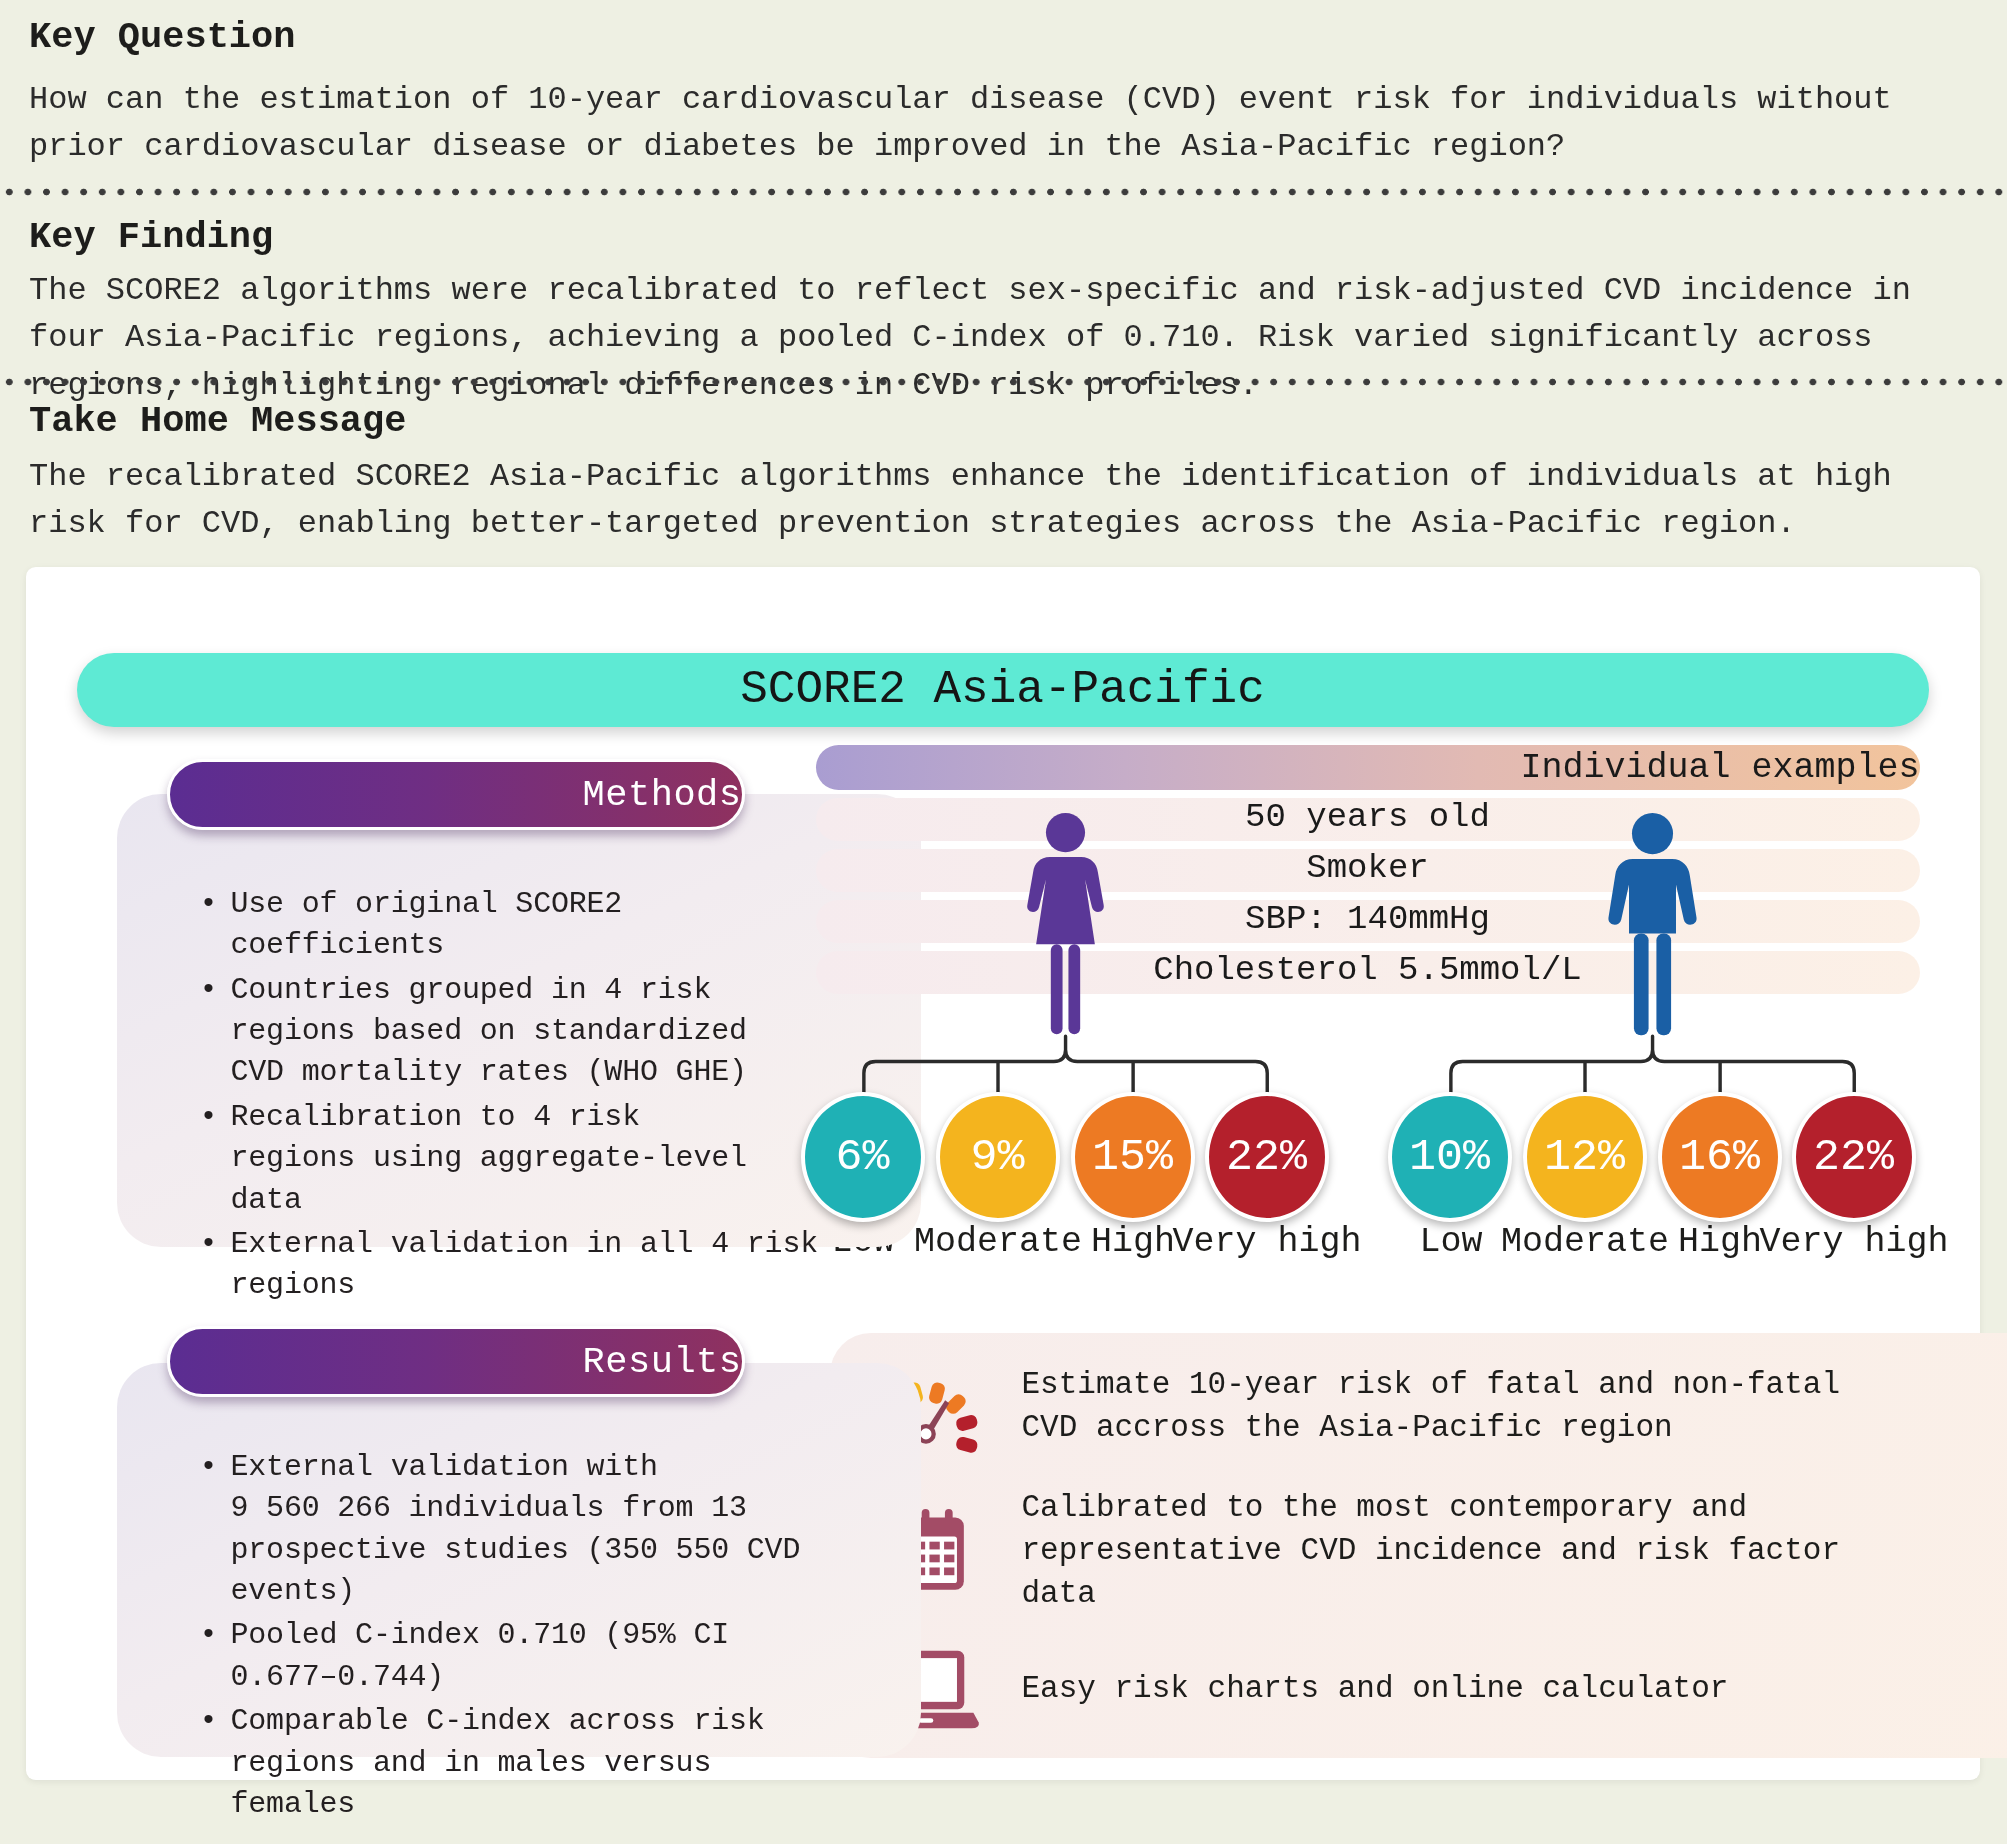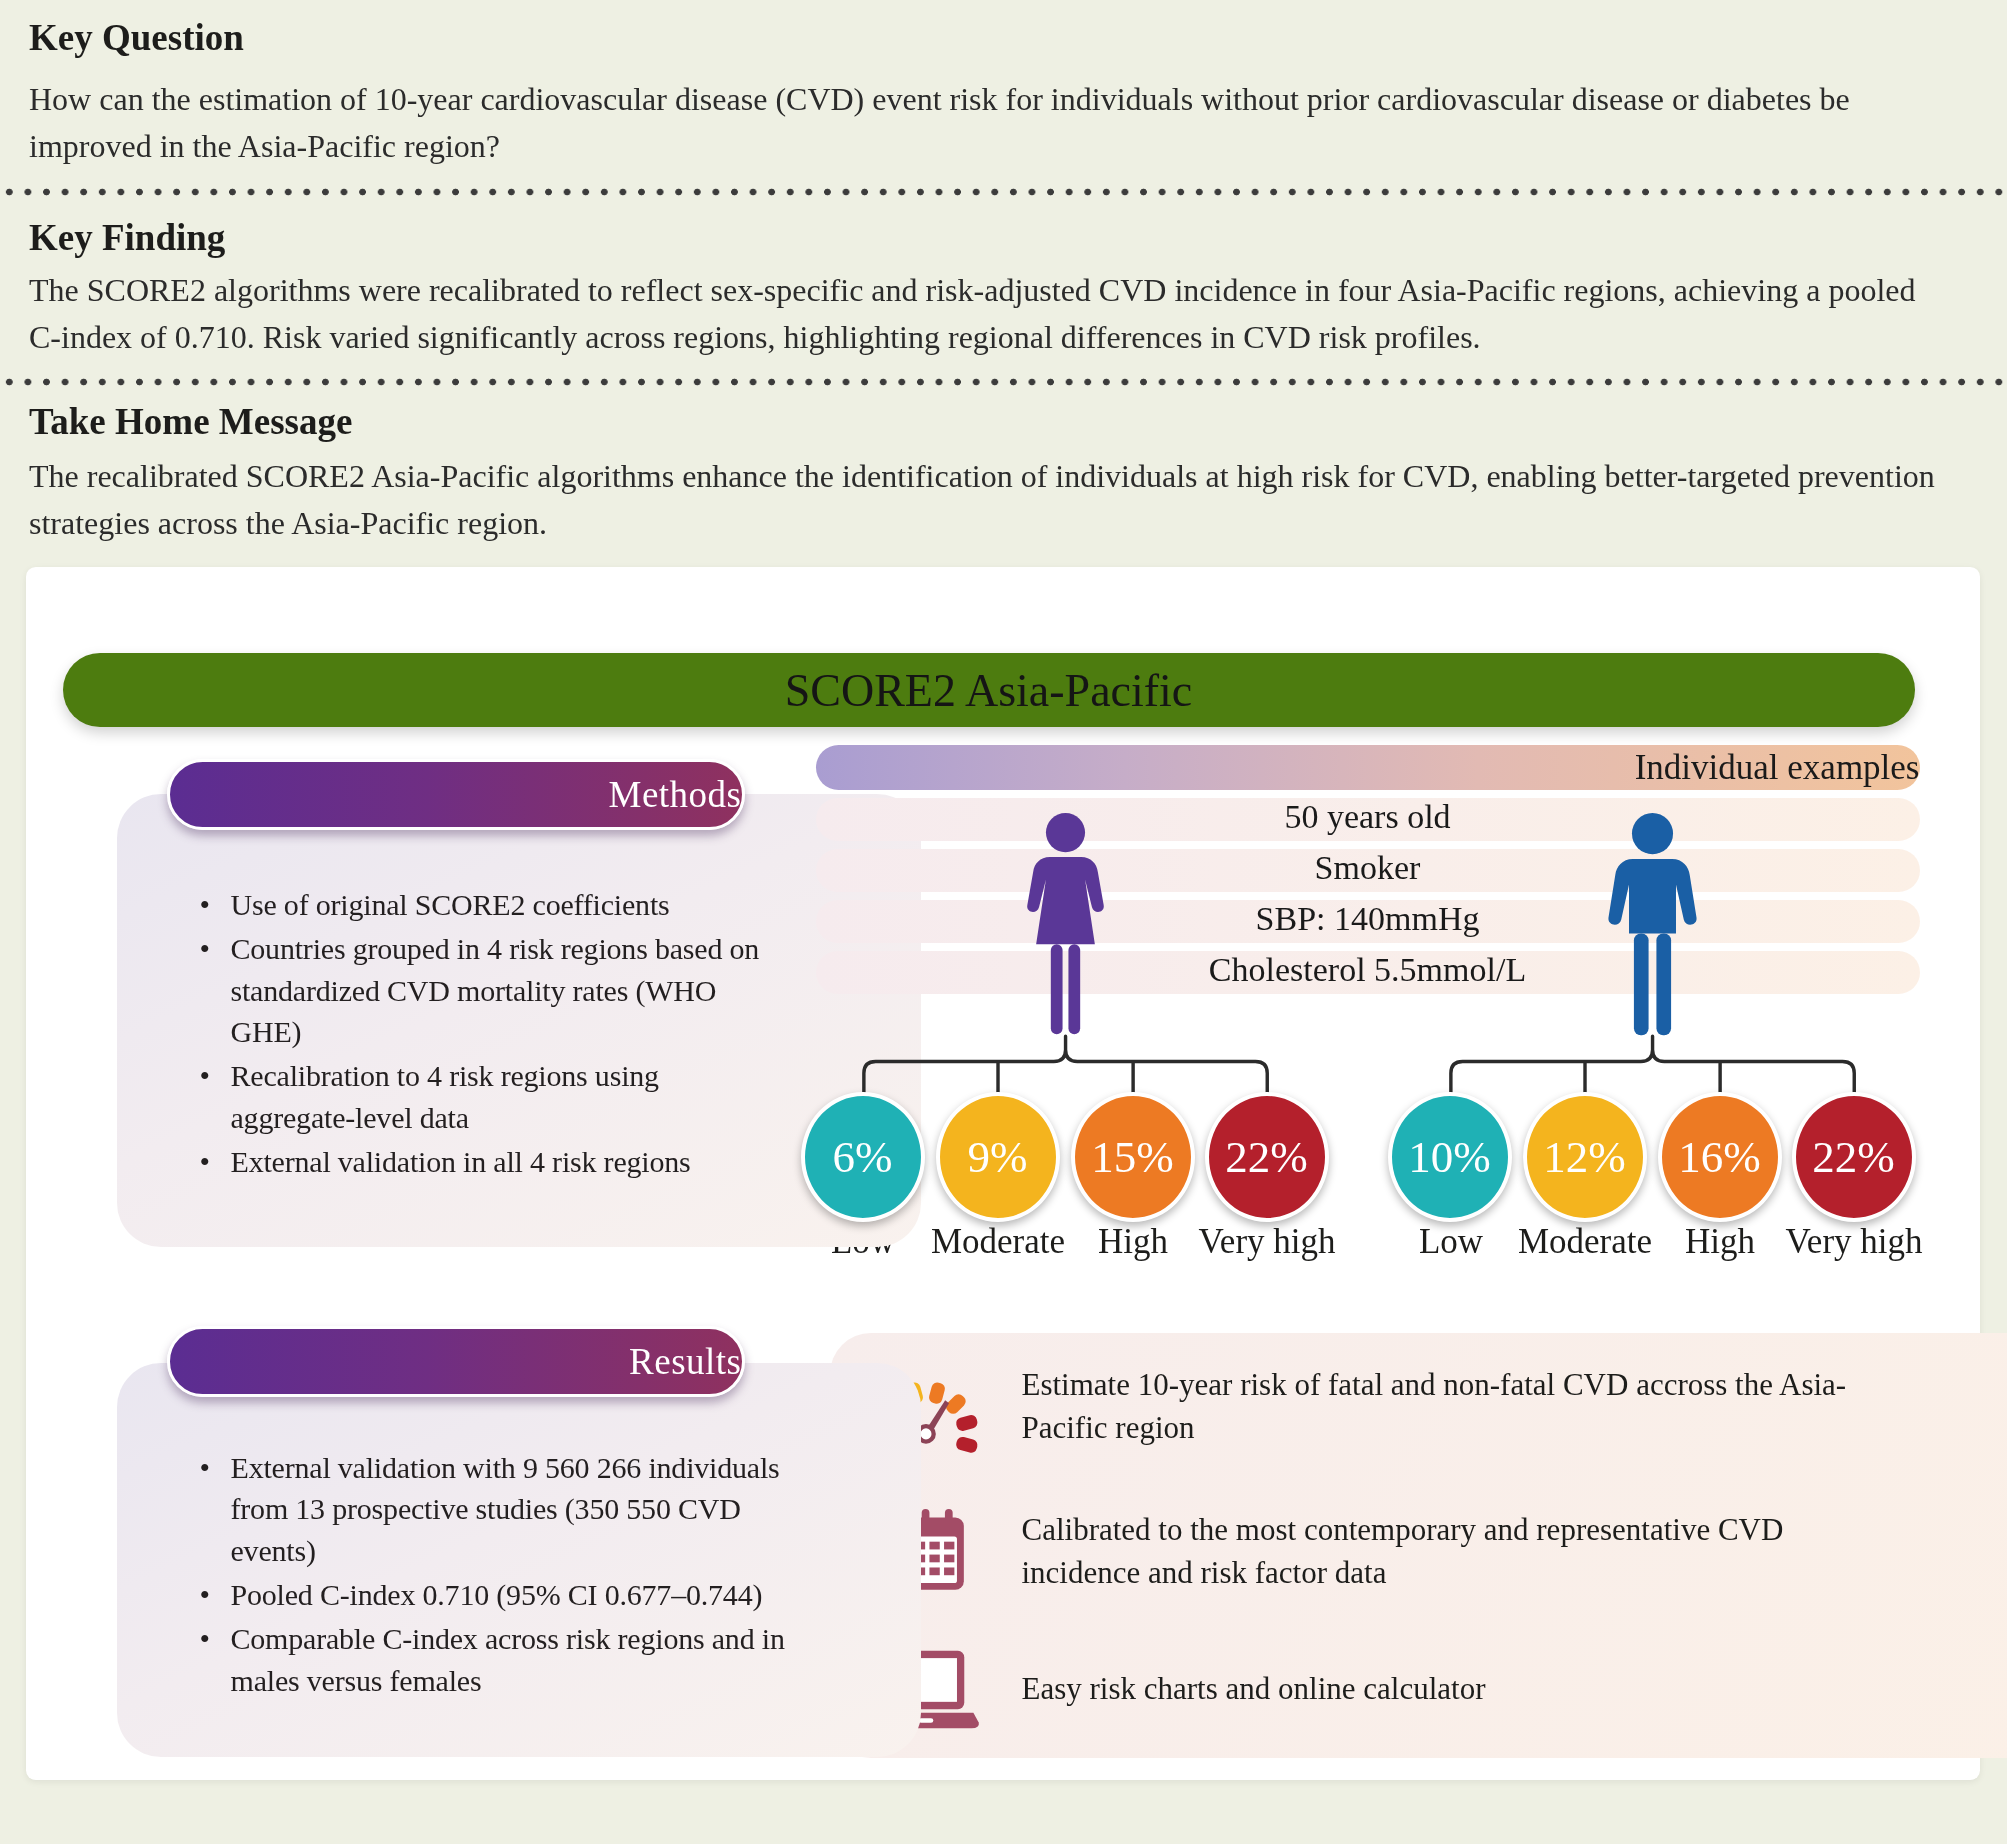--- a/index.html
+++ b/index.html
@@ -1,29 +1,29 @@
 <!DOCTYPE html>
 <html><head>
 <meta charset="utf-8">
 <style>
   html,body{margin:0;padding:0;background:#eef0e3;}
   .canvas{position:relative;width:2007px;height:1845px;background:#eef0e3;
-          font-family:Liberation Serif, serif;color:#231f20;overflow:hidden;}
+          font-family:Liberation Mono, monospace;color:#231f20;overflow:hidden;}
 
   
   .sec-title{position:absolute;left:29px;font-size:37px;font-weight:bold;color:#1d1d1b;}
   .sec-body{position:absolute;left:29px;font-size:32px;line-height:1.48;max-width:1919px;color:#2b2b2b;}
   .dots{position:absolute;left:0;width:2007px;height:7.8px;
         background-image:radial-gradient(circle,#3c3c3c 3px,transparent 3.6px);
         background-size:18.6px 7.8px;background-position:left center;}
 
   
   .panel{position:absolute;left:25.5px;top:567px;width:1954px;height:1213px;background:#ffffff;
          border-radius:9.8px;box-shadow:0 2px 7.8px rgba(0,0,0,.07);}
-  .title-pill{position:absolute;left:37px;top:86px;width:1852px;height:74px;background:#4d7c0f;
+  .title-pill{position:absolute;left:51px;top:86px;width:1852px;height:74px;background:#5eead4;
               border-radius:39px;box-shadow:0 5.9px 13.7px rgba(0,0,0,.18);
               display:flex;align-items:center;justify-content:center;font-size:46px;color:#151515;}
 
   
   .hpill{position:absolute;width:572px;height:65px;border-radius:979px;z-index:3;
          background:linear-gradient(90deg,#5b2d92 0%,#6f2e83 45%,#8f315f 100%);
          border:3.9px solid #fff;box-shadow:0 5.9px 9.8px rgba(70,40,90,.35);
          display:flex;align-items:center;justify-content:flex-end;color:#fff;font-size:37px;letter-spacing:0.5px;}
   .card{position:absolute;left:91px;width:768px;border-radius:44px;z-index:1;
         background:linear-gradient(155deg,#e9e6f0 0%,#f2ecf0 45%,#f9f2ee 100%);padding-left:36px;}

